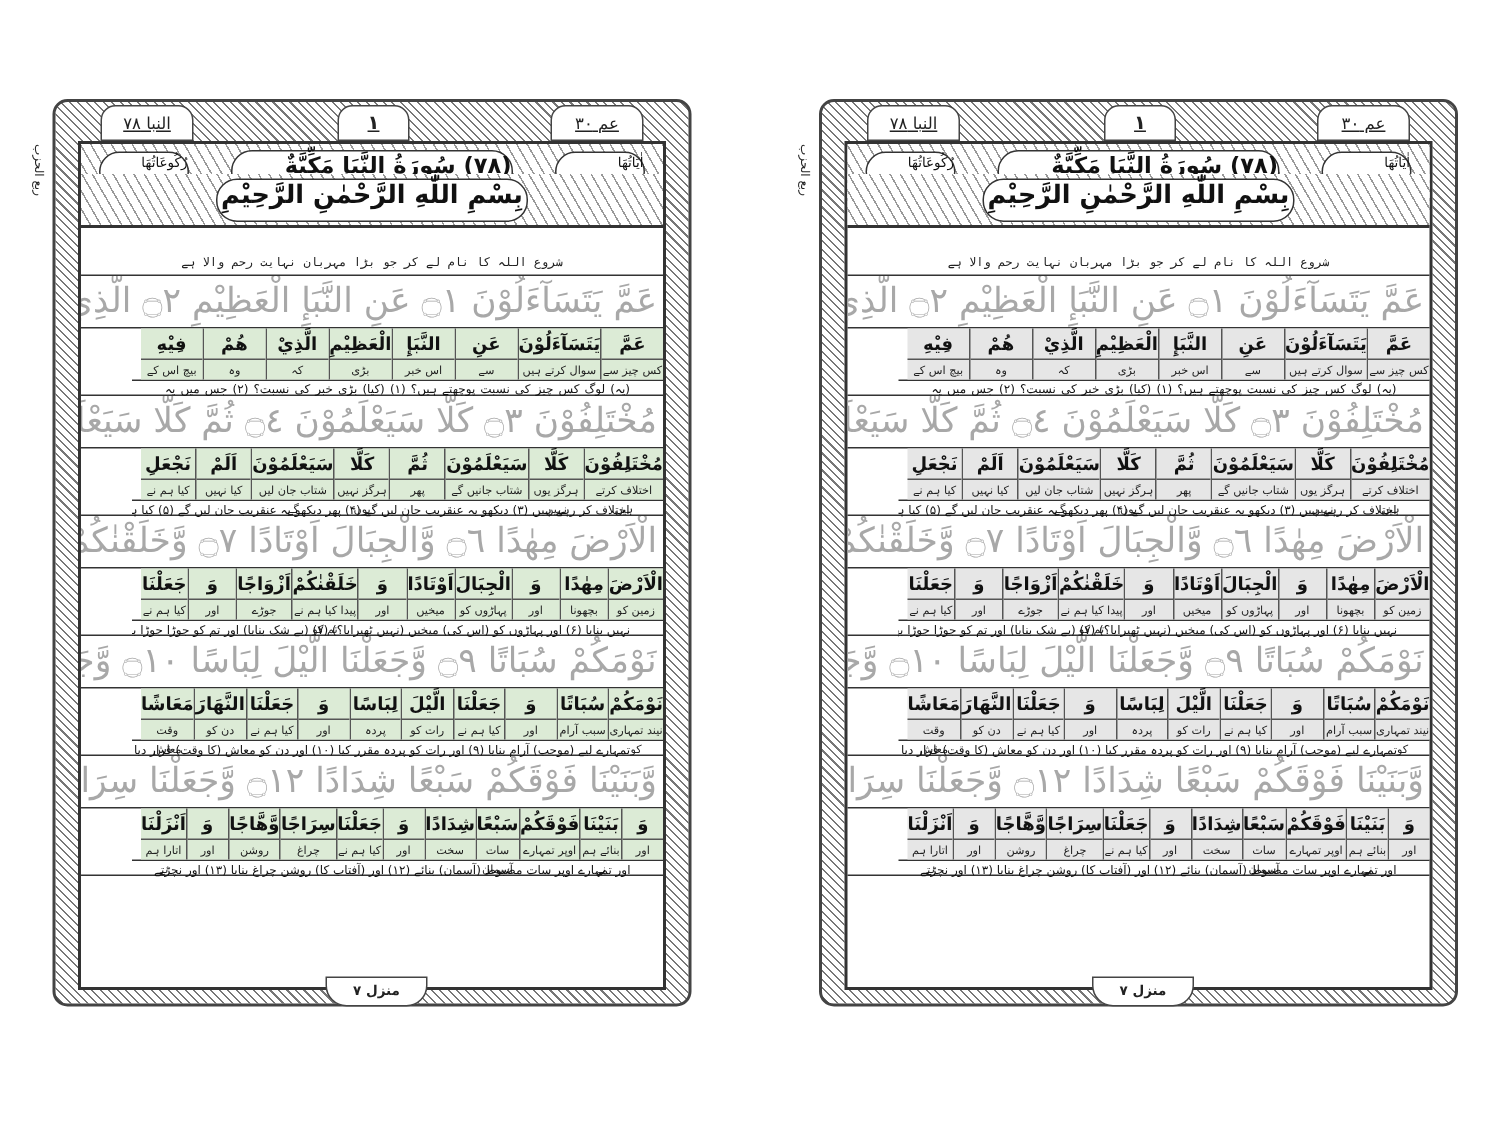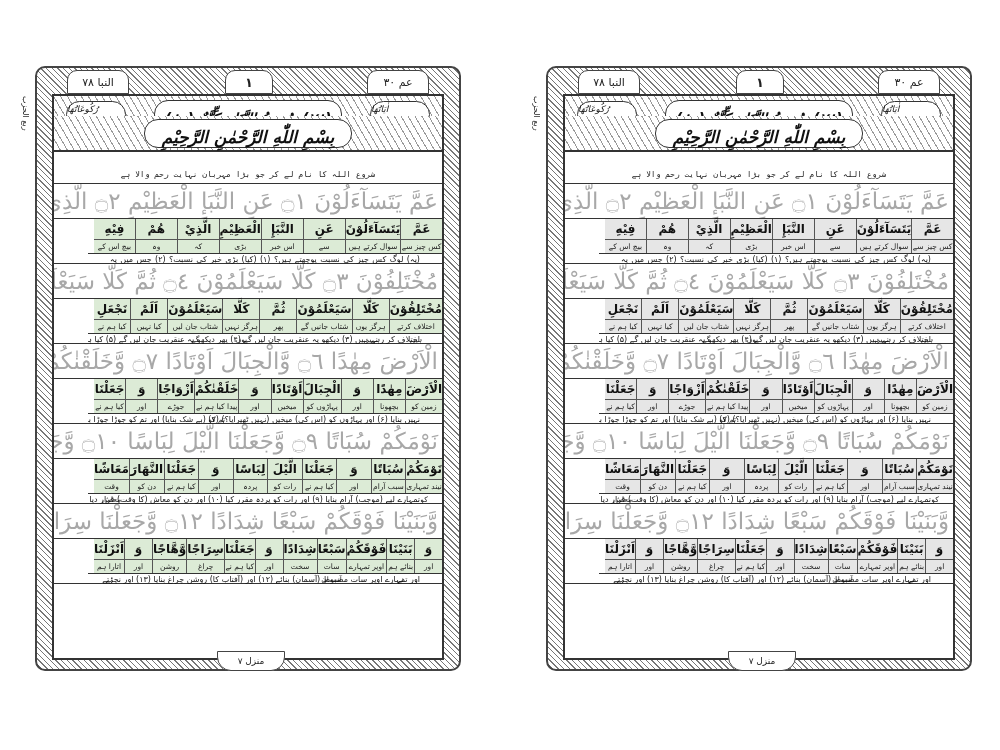--- a/index.html
+++ b/index.html
@@ -8,48 +8,48 @@
   .page.left{left:35px;}
   .page.right{left:546px;}
   .frame{position:absolute;left:0;top:0;width:426px;height:605px;
     background:
       repeating-linear-gradient(45deg,#fff 0 3px,#777 3px 4px),
       #fff;
     border:2px solid #444;border-radius:10px;box-sizing:border-box;}
   .inner{position:absolute;left:15px;top:26px;width:392px;height:566px;background:#fff;border:2px solid #333;box-sizing:border-box;}
   .topbar{position:absolute;top:2px;left:30px;right:30px;height:22px;}
   .tab{position:absolute;top:0;height:22px;background:#fff;border:1px solid #444;border-radius:10px 10px 0 0;
-    display:flex;align-items:center;justify-content:center;font-size:11px;color:#222;direction:rtl;}
+    display:flex;align-items:center;justify-content:center;font-size:11px;color:#222;direction:rtl;text-decoration:underline;}
   .tab.l{left:0;width:60px;}
   .tab.m{left:158px;width:46px;font-size:13px;font-weight:bold;}
   .tab.r{right:0;width:60px;}
   .band{position:absolute;left:0;right:0;border-bottom:2px solid #333;
     background:repeating-linear-gradient(60deg,#fff 0 5px,#999 5px 6px),repeating-linear-gradient(-60deg,transparent 0 5px,#999 5px 6px);}
   .band.title{top:0;height:36px;}
   .band.bism{top:20px;height:34px;}
-  .cart{position:absolute;background:#fff;border:1px solid #333;border-radius:14px;display:flex;align-items:flex-end;justify-content:center;direction:rtl;color:#111;font-style:italic;}
+  .cart{position:absolute;background:#fff;border:1px solid #333;border-radius:14px;display:flex;align-items:flex-start;justify-content:center;direction:rtl;color:#111;}
   .cart.main{left:100px;right:100px;top:4px;height:27px;font-size:15px;font-weight:bold;}
   .cart.side{top:5px;width:58px;height:25px;flex-direction:column;font-size:9px;line-height:11px;}
   .cart.side.sl{left:12px;}
   .cart.side.sr{right:12px;}
   .cart.bm{left:90px;right:90px;top:3px;height:27px;font-size:17px;font-weight:bold;}
   .trans-top{position:absolute;top:74px;left:0;right:0;height:13px;font-size:8px;text-align:center;direction:rtl;color:#222;border-bottom:1px solid #333;font-family:Liberation Mono, monospace;}
   .blocks{position:absolute;top:88px;left:0;right:0;}
   .block{position:relative;height:80px;border-bottom:1px solid #333;box-sizing:border-box;}
   .ayah{height:34px;font-size:23px;color:#a8a8a8;direction:rtl;text-align:justify;text-align-last:justify;white-space:nowrap;overflow:hidden;padding:0 4px;line-height:34px;font-family:"DejaVu Serif",serif;}
   .words{display:flex;direction:rtl;border-top:1px solid #333;}
   .w{flex:1;border-left:1px solid #555;text-align:center;}
   .w:last-child{border-left:none;margin-left:40px;}
   .w .ar{height:20px;line-height:20px;font-size:12px;font-weight:bold;color:#111;border-bottom:1px solid #555;}
   .w .ur{height:13px;line-height:13px;font-size:7.5px;color:#222;}
   .left .w{background:#dcebd6;}
   .right .w{background:#e6e6e6;}
   .urdu{height:12px;line-height:12px;font-size:8px;direction:rtl;text-align:justify;text-align-last:justify;padding:0 22px;color:#111;border-top:1px solid #333;white-space:nowrap;overflow:hidden;margin-left:34px;}
   .footer{position:absolute;bottom:-2px;left:180px;width:66px;height:18px;background:#fff;border:1px solid #444;border-radius:0 0 14px 14px;
-    font-size:9px;display:flex;align-items:center;justify-content:center;direction:rtl;color:#222;}
+    font-size:9px;display:flex;align-items:center;justify-content:center;direction:rtl;color:#222;font-weight:bold;}
   .margin-note{position:absolute;top:30px;font-size:8px;color:#222;writing-mode:vertical-rl;direction:rtl;}
   .left .margin-note{left:-14px;}
   .right .margin-note{left:-14px;}
 </style>
 </head>
 <body>
 
 <div class="page left">
   <div class="margin-note">ربع الحزب</div>
   <div class="frame">

